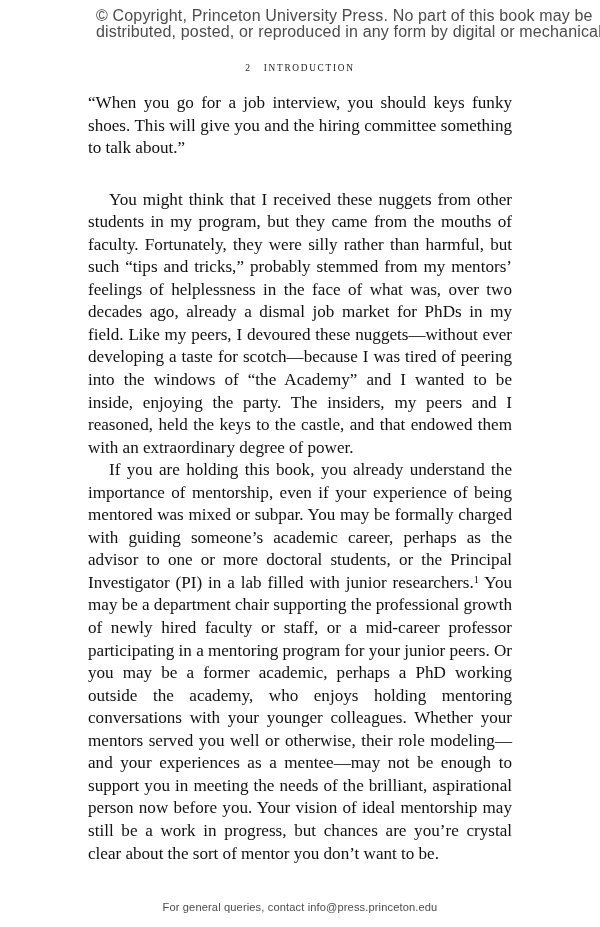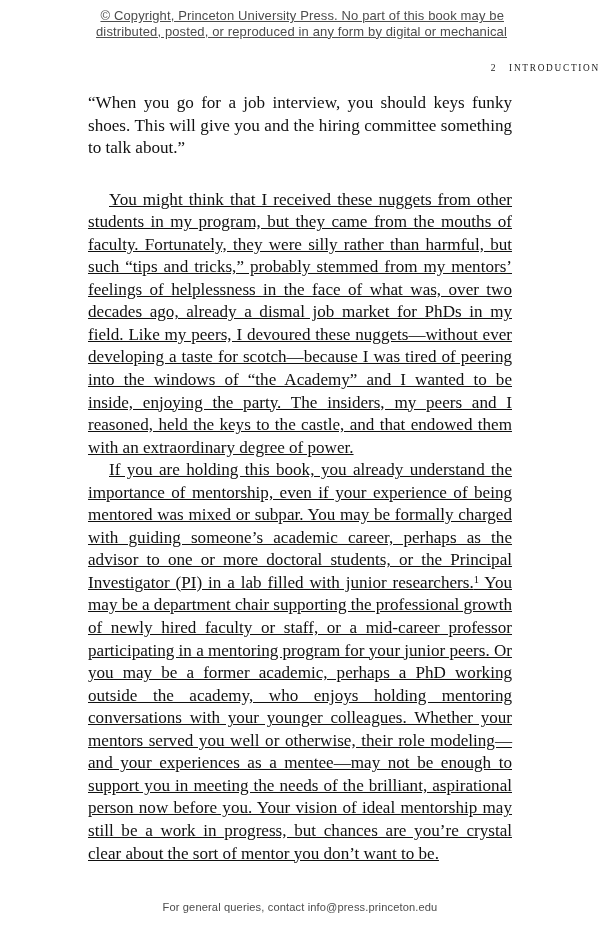--- a/index.html
+++ b/index.html
@@ -25,36 +25,35 @@
     height: 927px;
   }
 
   
   .copyright-notice {
     position: absolute;
     top: 8px;
     left: 96px;
     width: 408px;
     font-family: "Liberation Sans", sans-serif;
-    font-size: 13px;
+    font-size: 16px;
     line-height: 15.5px;
     color: #4c4c4c;
     text-align: right;
     letter-spacing: 0.01em;
-    text-decoration: underline;
   }
   .copyright-notice .cline { display: block; white-space: nowrap; }
 
   
   .running-head {
     position: absolute;
     top: 62px;
     left: 0;
     width: 600px;
-    text-align: right;
+    text-align: center;
     font-family: "Liberation Serif", serif;
     font-size: 9.3px;
     color: #1a1a1a;
     letter-spacing: 0.185em;
   }
   .running-head .folio {
     font-size: 9.6px;
     letter-spacing: 0.06em;
   }
   .running-head .rh-gap {
@@ -76,21 +75,21 @@
   p.body-para {
     margin: 0;
     font-size: 17.1px;
     line-height: 22.55px;
     text-align: justify;
     text-justify: inter-word;
     hyphens: none;
     word-spacing: -0.003em;
     color: #111111;
   }
-  p.body-para.indent { text-indent: 21px; text-decoration: underline; }
+  p.body-para.indent { text-indent: 21px; }
   p.body-para.noindent { text-indent: 0; }
 
   .para-gap-large { height: 29px; }
 
   sup.footnote-ref {
     font-size: 0.62em;
     vertical-align: 0.52em;
     line-height: 0;
   }
 

